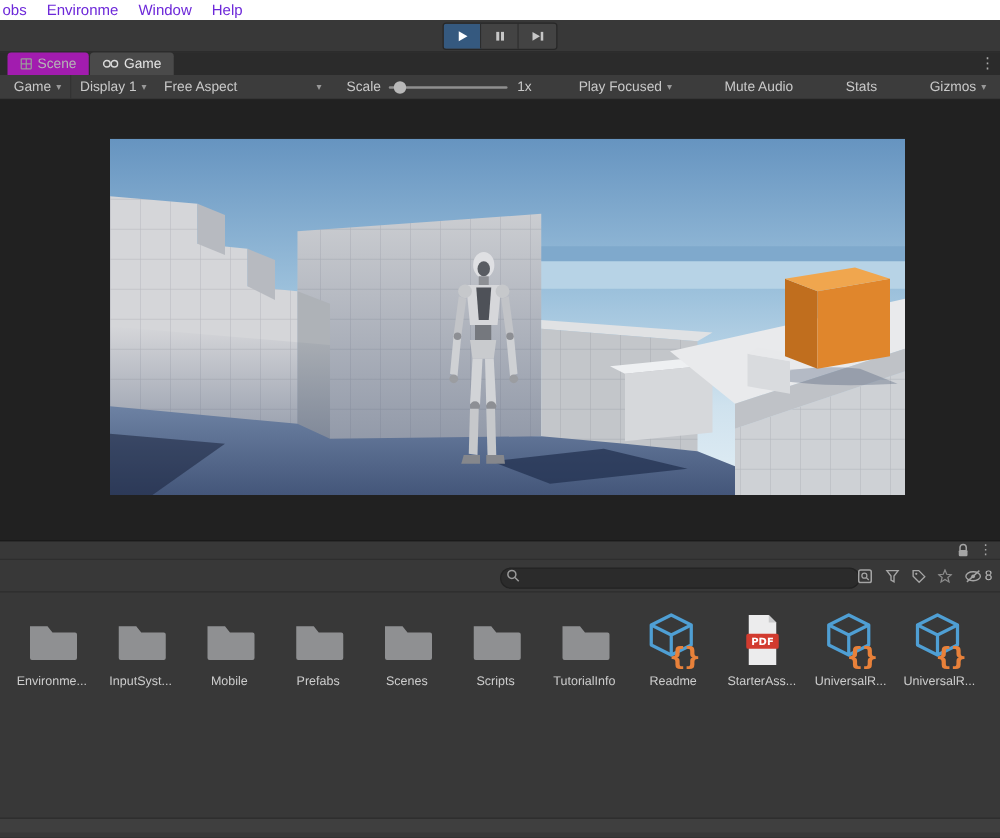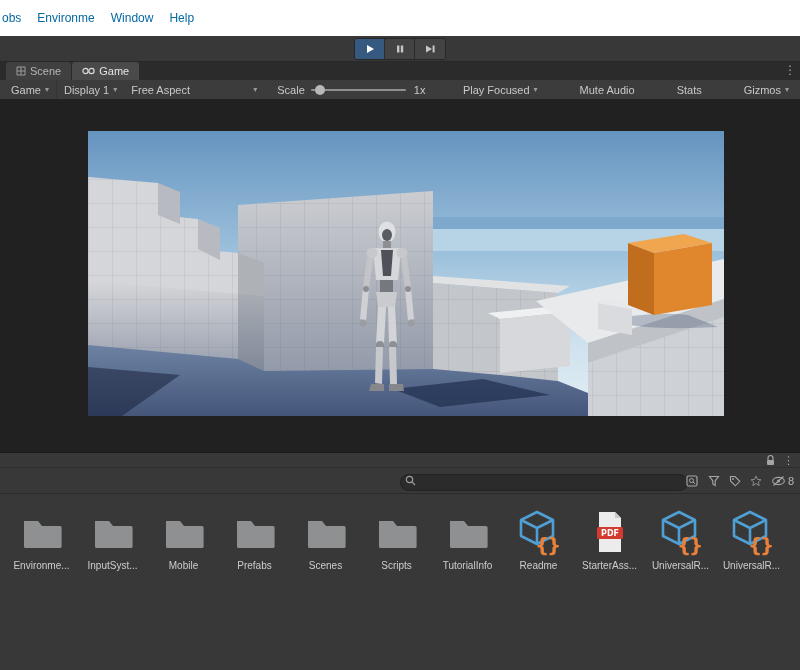--- a/index.html
+++ b/index.html
@@ -1,37 +1,37 @@
 <!DOCTYPE html>
 <html><head>
 <meta charset="utf-8">
 <style>
   * { margin:0; padding:0; box-sizing:border-box; }
   html,body { width:800px; height:670px; overflow:hidden;
     font-family:"Liberation Sans", sans-serif; background:#383838; }
 
   
-  .menubar { height:36px; background:#ffffff; display:flex; align-items:center;
-    font-size:12px; color:#0369a1; }
+  .menubar { height:16px; background:#ffffff; display:flex; align-items:center;
+    font-size:12px; color:#6d28d9; }
   .menu-item { padding:0 8px; height:100%; display:flex; align-items:center; cursor:default; }
   .menu-item:first-child { padding-left:2px; }
 
   
   .toolbar { height:26px; background:#383838; border-bottom:1px solid #282828;
     display:flex; align-items:center; justify-content:center; }
   .transport { display:flex; border:1px solid #272727; border-radius:3px; overflow:hidden; }
   .tbtn { width:30px; height:20px; background:#434343; display:flex; align-items:center;
     justify-content:center; border-right:1px solid #2c2c2c; }
   .tbtn:last-child { border-right:none; }
   .tbtn.active { background:#35597f; }
 
   
   .tabstrip { height:18px; background:#2b2b2b; display:flex; align-items:flex-end; position:relative; }
   .tab { height:18px; display:flex; align-items:center; gap:4px; padding:0 10px;
-    font-size:11px; color:#b5b5b5; background:#404040; margin-right:1px; border-radius:3px 3px 0 0; }
+    font-size:11px; color:#b5b5b5; background:#a21caf; margin-right:1px; border-radius:3px 3px 0 0; }
   .tab:first-child { margin-left:6px; }
   .tab.active { background:#4a4a4a; color:#e4e4e4; }
   .tabstrip .kebab { position:absolute; right:4px; top:1px; color:#a8a8a8; font-size:12px; }
 
   
   .gtb { height:20px; background:#3c3c3c; border-bottom:1px solid #232323;
     display:flex; align-items:center; font-size:11px; color:#c9c9c9; padding:0 4px; }
   .gtb-item { display:flex; align-items:center; gap:4px; padding:0 7px; height:100%; white-space:nowrap; }
   .gtb-item.bordered { border-right:1px solid #333333; }
   .caret { font-size:8px; color:#999; }

